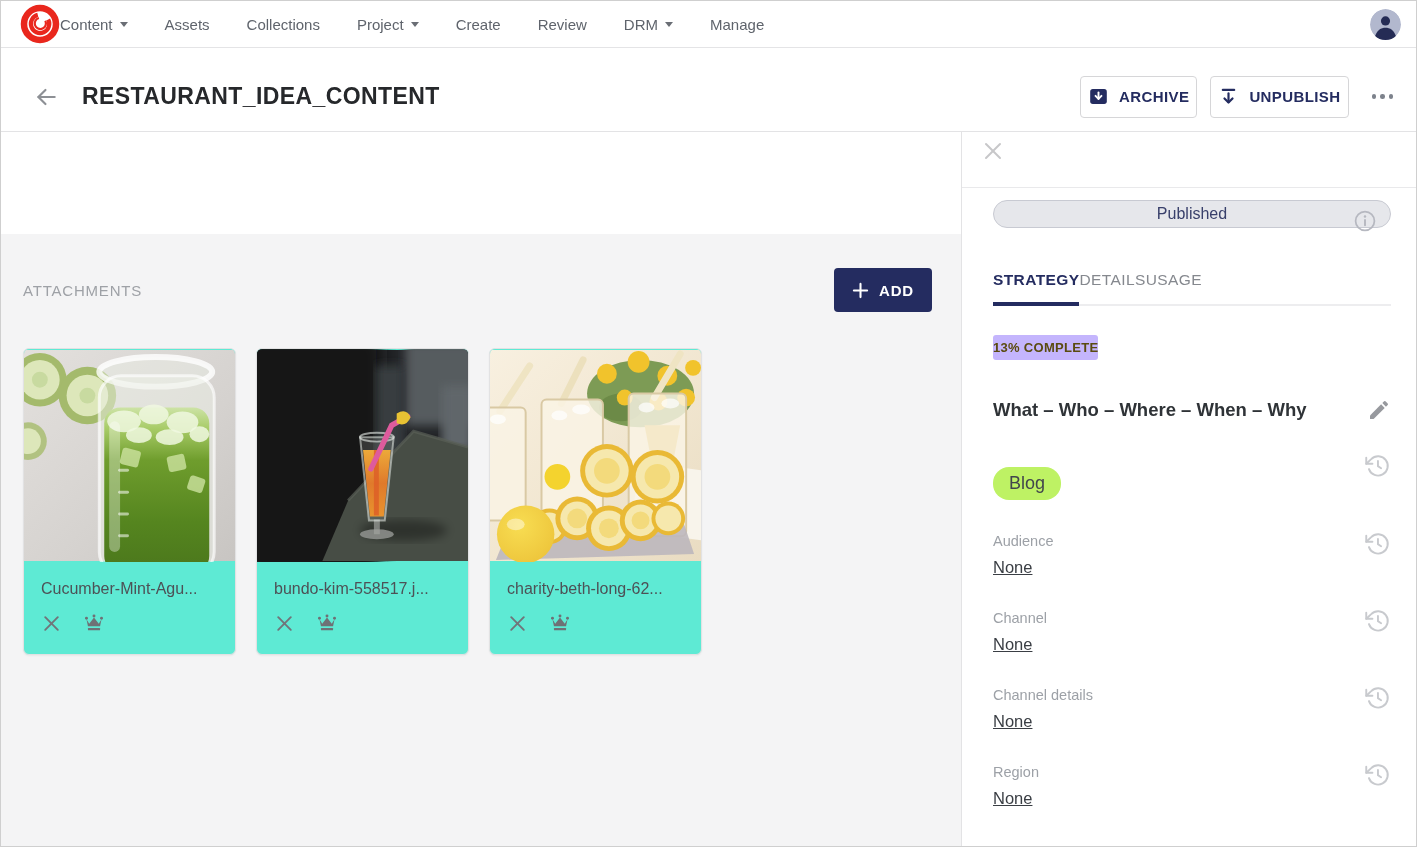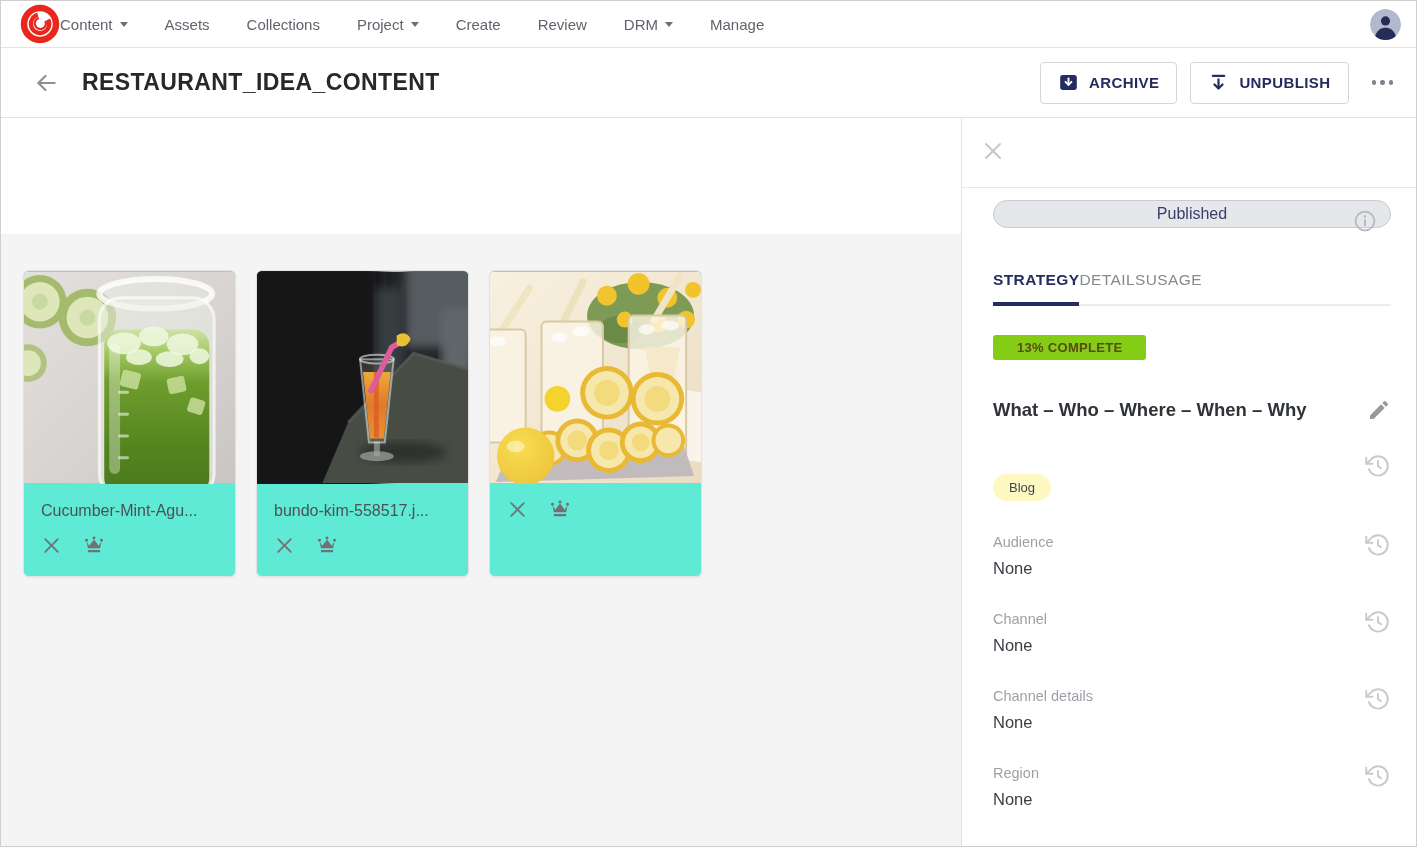--- a/index.html
+++ b/index.html
@@ -21,29 +21,29 @@
     display:inline-block; margin-left:7px; width:0; height:0;
     border-left:4.5px solid transparent; border-right:4.5px solid transparent;
     border-top:5px solid #6a6e75;
   }
   .avatar {
     margin-left:auto; margin-right:15px; width:31px; height:31px; border-radius:50%;
     overflow:hidden; cursor:pointer; flex:0 0 auto;
   }
   
   .header {
-    position:absolute; top:47px; left:0; right:0; height:70px; background:#fff;
+    position:absolute; top:61px; left:0; right:0; height:70px; background:#fff;
     border-bottom:1px solid #e3e3e5; display:flex; align-items:center; z-index:5;justify-content:flex-end;
   }
   .back { margin-left:32px; cursor:pointer; display:flex; }
   .page-title { margin-left:23px; font-size:23px; font-weight:700; color:#26282b; letter-spacing:.4px; }
   .actions { margin-left:auto; margin-right:19px; display:flex; align-items:center; gap:13px; }
   .hbtn {
     height:42px; background:#fff; border:1px solid #d6d6d8; border-radius:4px;
-    display:flex; align-items:center; gap:10px; padding:0 17px; cursor:pointer;
+    display:flex; align-items:center; gap:10px; padding:0 7px; cursor:pointer;
     font-size:15px; font-weight:700; color:#242c60; letter-spacing:.4px;
     font-family:"Liberation Sans", sans-serif;
   }
   .overflow-dots { display:flex; gap:4px; margin-left:6px; padding:8px 4px; cursor:pointer; }
   .dot { width:4.5px; height:4.5px; border-radius:50%; background:#7d828c; }
   
   .content { position:absolute; top:117px; left:0; width:960px; bottom:0; background:#fff; }
   .gray-area { position:absolute; top:116px; left:0; right:0; bottom:0; background:#f4f4f5; }
   .attach-row { display:flex; justify-content:space-between; align-items:center; margin:34px 29px 0 22px; }
   .attach-label { font-size:15px; color:#9ea1a6; letter-spacing:.8px; }
@@ -81,32 +81,32 @@
   }
   .pill-info { position:absolute; right:12px; top:7px; cursor:pointer; display:flex; }
   .tabs { display:flex; margin-top:43px; border-bottom:2px solid #ededef; }
   .tab {
     font-size:15.5px; font-weight:700; letter-spacing:.4px; color:#85888e;
     padding-bottom:13px; cursor:pointer; margin-bottom:-2px;
   }
   .tab.active { color:#242c60; border-bottom:4px solid #242c60; }
   .tab.plain { font-weight:400; }
   .badge {
-    display:inline-block; margin-top:29px; background:#84cc16; color:#5a4b10;
-    font-size:13px; font-weight:700; letter-spacing:.3px; padding:5px 24px; border-radius:3px;
+    display:inline-block; margin-top:29px; background:#c4b5fd; color:#5a4b10;
+    font-size:13px; font-weight:700; letter-spacing:.3px; padding:5px 0; border-radius:3px;
   }
   .section-head { margin-top:38px; display:flex; align-items:center; justify-content:space-between; }
   .section-title { font-size:18.5px; font-weight:600; color:#2f3337; }
   .edit-pencil { cursor:pointer; display:flex; }
   .field { margin-top:33px; position:relative; }
   .flabel { font-size:14.5px; color:#9da1a7; }
-  .fvalue { margin-top:9px; font-size:16.5px; color:#3a3e44; }
+  .fvalue { margin-top:9px; font-size:16.5px; color:#3a3e44;text-decoration:underline; }
   .fchip {
-    display:inline-block; margin-top:19px; background:#fef9c3; border-radius:16px;
-    padding:6px 16px; font-size:13px; color:#42464c;
+    display:inline-block; margin-top:12px; background:#bef264; border-radius:16px;
+    padding:6px 16px; font-size:18px; color:#42464c;
   }
   .fhistory { position:absolute; right:0; top:-3px; cursor:pointer; display:flex; }
 </style>
 </head>
 <body>
 
 <div class="topnav">
   <div class="logo">
     <svg viewBox="0 0 40 40" width="40" height="40">
       <circle cx="20" cy="20" r="16" fill="#fff" stroke="#e9271d" stroke-width="6.5"></circle>
@@ -184,20 +184,32 @@
     <div class="overflow-dots">
       <span class="dot"></span>
         <span class="dot"></span>
         <span class="dot"></span>
     </div>
   </div>
 </div>
 
 <div class="content">
   <div class="gray-area">
+    <div class="attach-row">
+      <div class="attach-label">ATTACHMENTS</div>
+      <button class="add-btn">
+        <span style="display:flex">
+          <svg viewBox="0 0 18 18" width="17" height="17" stroke="#fff" stroke-width="2.2" stroke-linecap="round">
+              <path d="M9 2 v14"></path>
+              <path d="M2 9 h14"></path>
+            </svg>
+        </span>
+        <span>ADD</span>
+      </button>
+    </div>
 
     <div class="cards">
 
       <div class="card">
         <div class="thumb">
           <svg viewBox="0 0 213 213" width="211" height="213">
             <defs>
               <linearGradient id="c1bg" x1="0" y1="0" x2="1" y2="1">
                 <stop offset="0" stop-color="#e3e0dd"></stop>
                   <stop offset=".6" stop-color="#d5d2cf"></stop>
@@ -396,20 +408,21 @@
                 </g>
               <g>
                   <circle cx="180" cy="170" r="17" fill="#e9b935"></circle>
                   <circle cx="180" cy="170" r="13" fill="#f6e8ad"></circle>
                 </g>
             </g>
             <circle cx="36" cy="186" r="29" fill="url(#c3lem)"></circle>
             <ellipse cx="26" cy="176" rx="9" ry="6" fill="rgba(255,255,255,.45)"></ellipse>
           </svg>
         </div>
+        <div class="fname">charity-beth-long-62...</div>
         <div class="cicons">
           <span class="cicon">
             <svg viewBox="0 0 20 20" width="21" height="21" stroke="#717479" stroke-width="1.8" stroke-linecap="round">
                 <path d="M4 4 L16 16"></path>
                 <path d="M16 4 L4 16"></path>
               </svg>
           </span>
           <span class="cicon">
             <svg viewBox="0 0 24 24" width="22" height="22" fill="#6e7175">
               <circle cx="3.8" cy="6.8" r="1.6"></circle>

